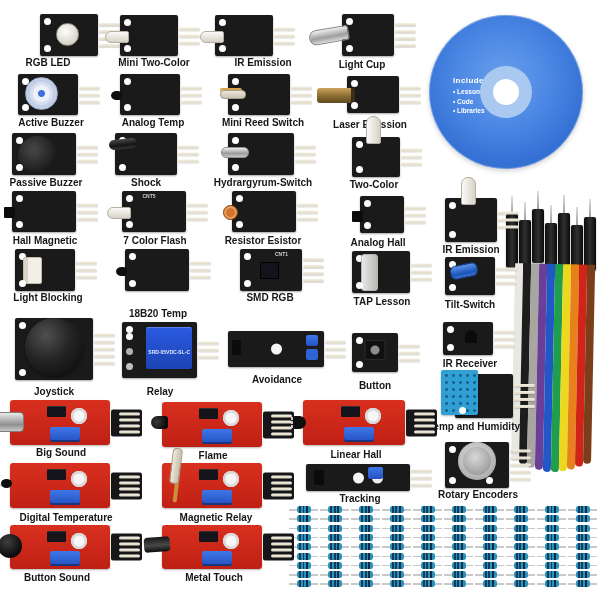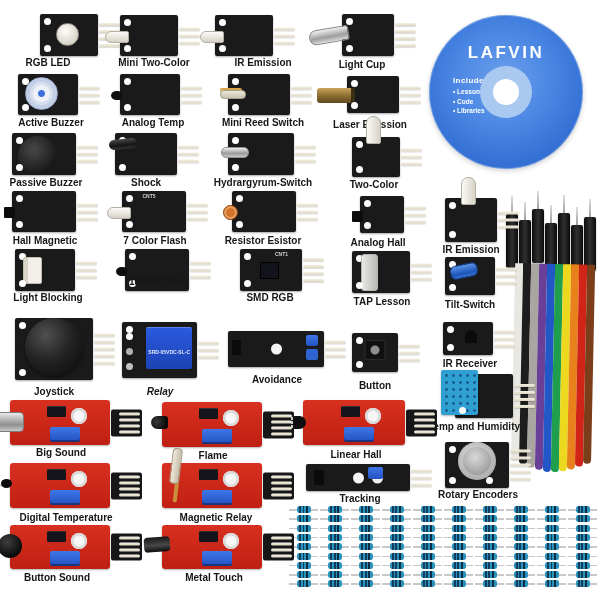--- a/index.html
+++ b/index.html
@@ -127,21 +127,20 @@
   .resistor{position:absolute;width:29px;height:7px;}
   .resistor::before{content:'';position:absolute;left:0;right:0;top:3px;height:1.5px;background:#c9c9c9;}
   .resistor::after{content:'';position:absolute;left:8px;top:0;width:14px;height:7px;border-radius:2.5px;
       background:linear-gradient(90deg,#2a93bb 0 2px,#143c5c 2px 4px,#2a93bb 4px 5.5px,#143c5c 5.5px 7.5px,#2a93bb 7.5px 9px,#0e2c44 9px 11px,#2a93bb 11px 14px);}
 </style>
 </head>
 <body>
 
 <div class="scene" id="scene">
   <div class="cd">
-    <div class="cd-title">LAFVIN</div>
     <div class="cd-include">
       <div class="cd-include-label">Include:</div>
       <ul>
         <li>Lesson</li>
         <li>Code</li>
         <li>Libraries</li>
       </ul>
     </div>
     <div class="cd-ring">
       <div class="cd-hole"></div>
@@ -470,21 +469,21 @@
     </div>
     <div class="module black">
       <div class="board black b-thermistor" style="left: 125px; top: 249px; width: 64px; height: 42px;">
         <div class="icon thermistor"></div>
         <div class="pins">
           <div class="pin"></div>
           <div class="pin"></div>
           <div class="pin"></div>
         </div>
       </div>
-      <div class="mlabel" style="left: 158px; top: 276px; text-align: center;">18B20 Temp</div>
+      <div class="mlabel" style="left: 158px; top: 308px; text-align: center;">18B20 Temp</div>
     </div>
     <div class="module black">
       <div class="board black b-smd-center" style="left: 240px; top: 249px; width: 62px; height: 42px;">
         <div class="icon smd-center"></div>
         <div class="subtext">CNT1</div>
         <div class="pins">
           <div class="pin"></div>
           <div class="pin"></div>
           <div class="pin"></div>
           <div class="pin"></div>
@@ -530,21 +529,21 @@
     <div class="module black">
       <div class="board black b-relay-blue" style="left: 122px; top: 322px; width: 75px; height: 56px;">
         <div class="icon relay-blue"></div>
         <div class="subtext">SRD-05VDC-SL-C</div>
         <div class="pins">
           <div class="pin"></div>
           <div class="pin"></div>
           <div class="pin"></div>
         </div>
       </div>
-      <div class="mlabel" style="left: 160px; top: 386px; font-style: italic;">Relay</div>
+      <div class="mlabel" style="left: 160px; top: 386px;">Relay</div>
     </div>
     <div class="module long">
       <div class="board long b-avoid-parts" style="left: 228px; top: 331px; width: 96px; height: 36px;">
         <div class="icon avoid-parts"></div>
         <div class="pins">
           <div class="pin"></div>
           <div class="pin"></div>
           <div class="pin"></div>
         </div>
       </div>

